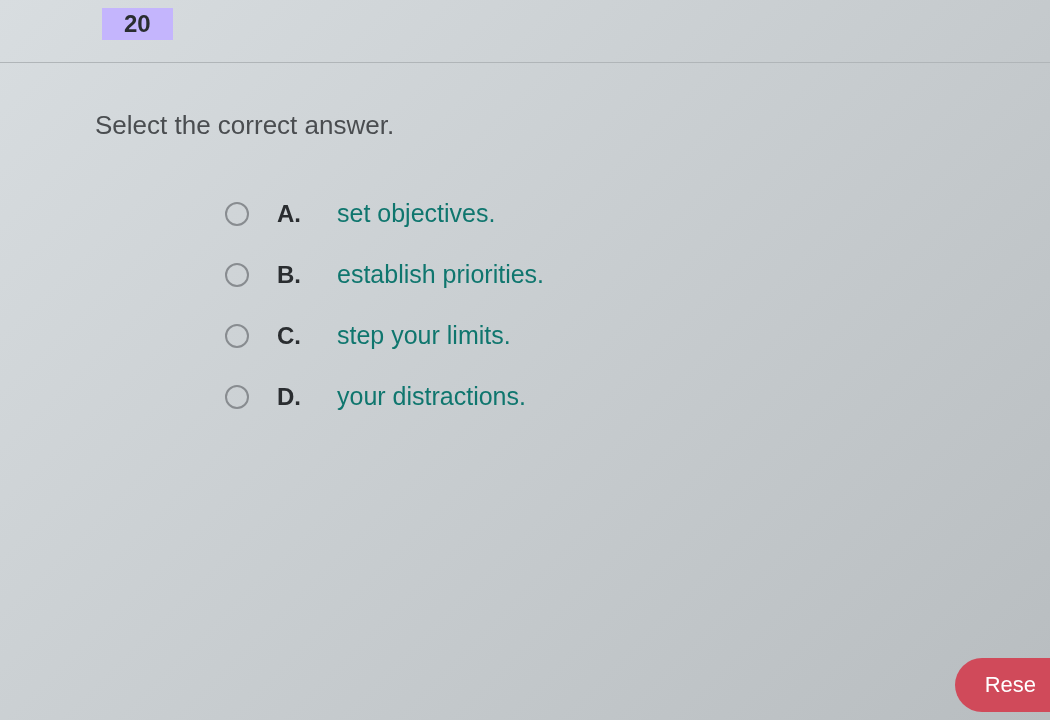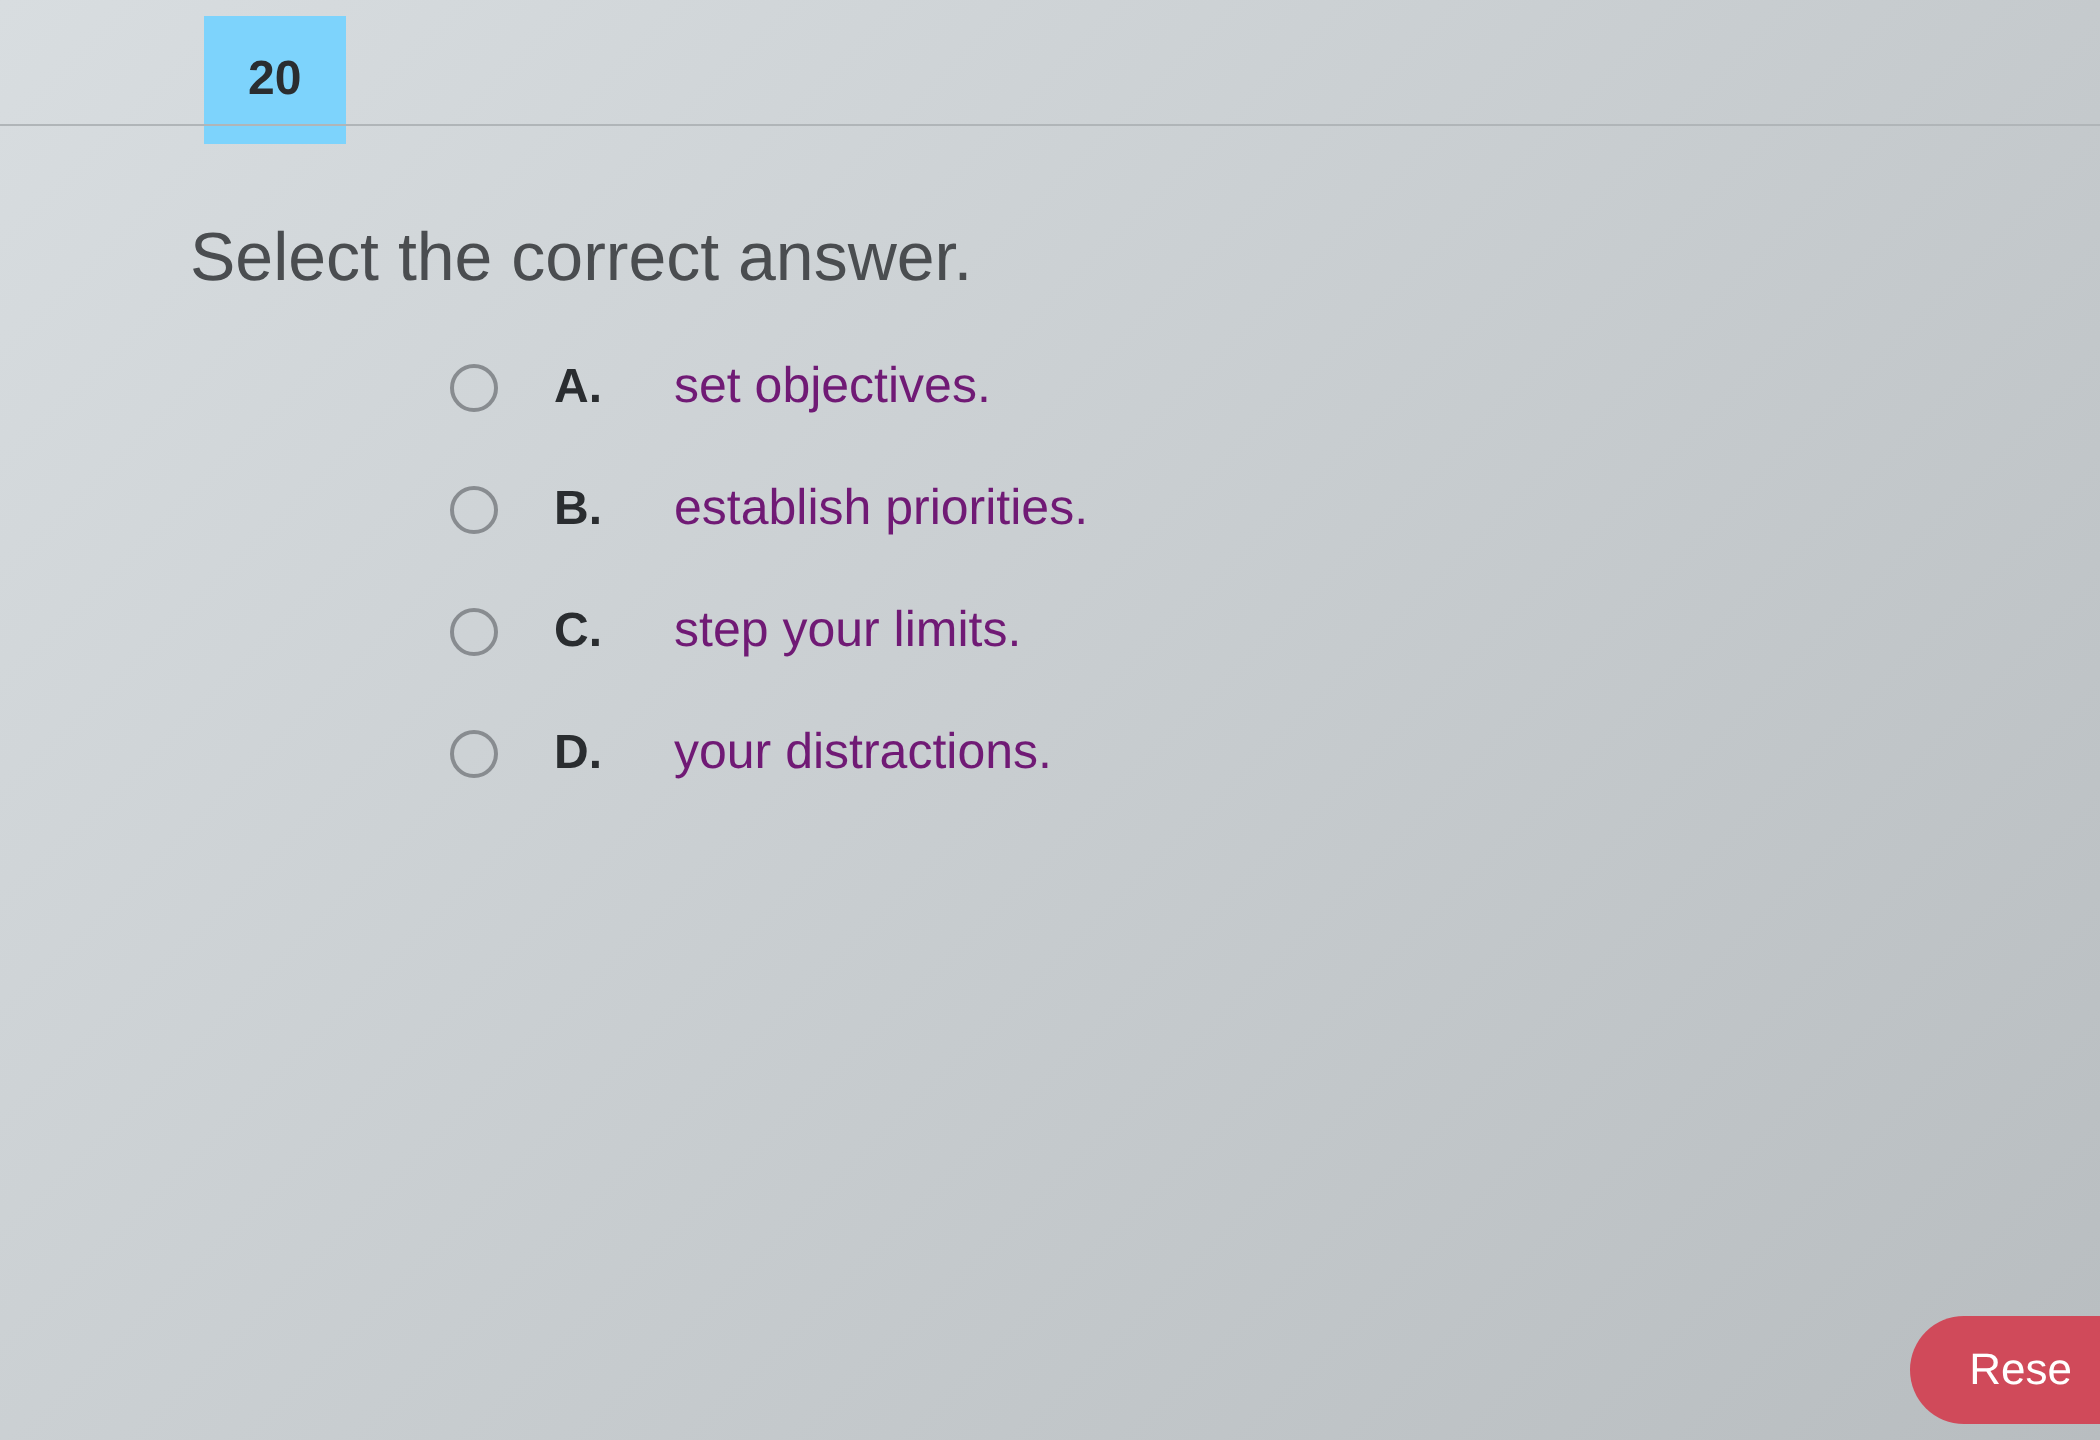--- a/index.html
+++ b/index.html
@@ -18,44 +18,44 @@
     .page {
       position: relative;
       width: 100%;
       height: 100%;
       padding: 0;
     }
     .question-number-box {
       position: absolute;
       top: 8px;
       left: 102px;
-      background: #7dd3fc;
-      padding: 18px 22px;
+      background: #c4b5fd;
+      padding: 2px 22px;
       font-size: 24px;
       font-weight: bold;
       color: #2a2d30;
     }
     .header-line {
       position: absolute;
       top: 62px;
       left: 0;
       right: 0;
       height: 1px;
       background: #b0b5b8;
     }
     .content {
       position: absolute;
       top: 110px;
       left: 95px;
       right: 40px;
     }
     .instruction {
-      font-size: 34px;
+      font-size: 26px;
       color: #4a4d50;
-      margin-bottom: 30px;
+      margin-bottom: 58px;
     }
     .question-text {
       font-size: 28px;
       color: #3a3d40;
       margin-bottom: 55px;
     }
     .options {
       margin-left: 130px;
     }
     .option-row {
@@ -74,21 +74,21 @@
     }
     .option-letter {
       font-size: 24px;
       font-weight: bold;
       color: #2a2d30;
       width: 60px;
       flex-shrink: 0;
     }
     .option-text {
       font-size: 25px;
-      color: #701a75;
+      color: #0f766e;
     }
     .reset-button {
       position: absolute;
       bottom: 8px;
       right: -8px;
       background: #d04a5a;
       color: #fff;
       font-size: 22px;
       font-weight: 500;
       padding: 14px 22px 14px 30px;

